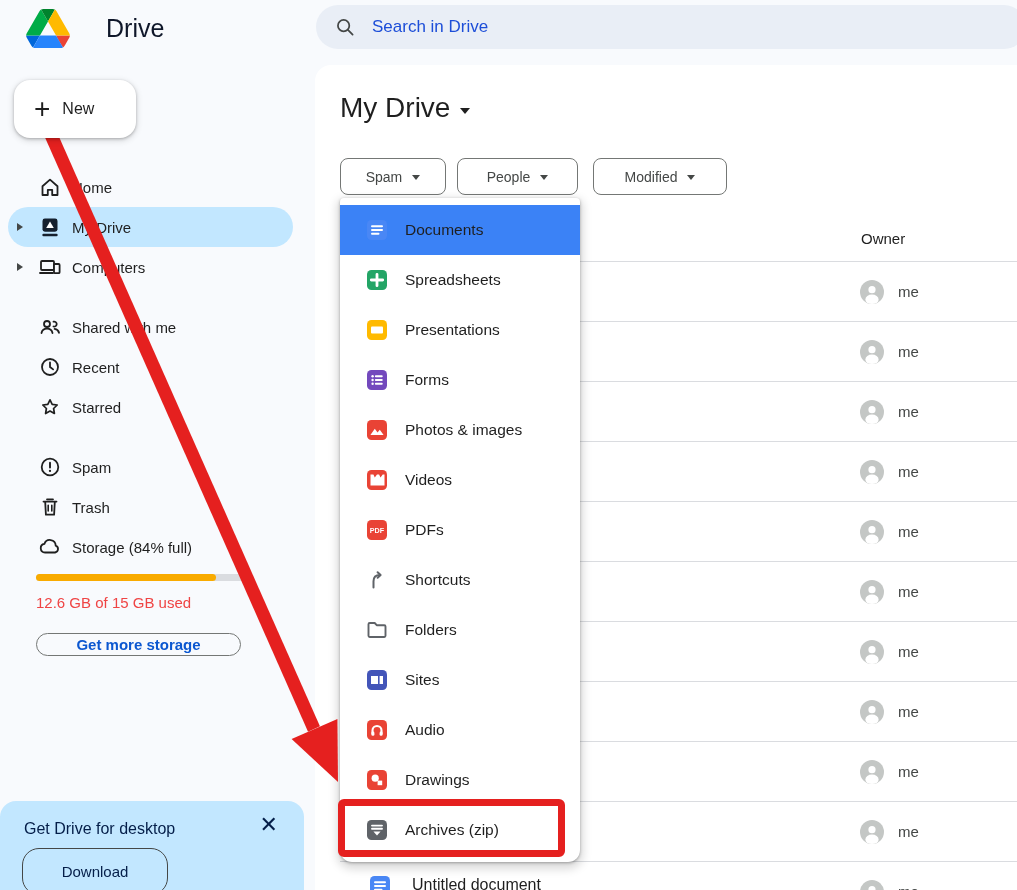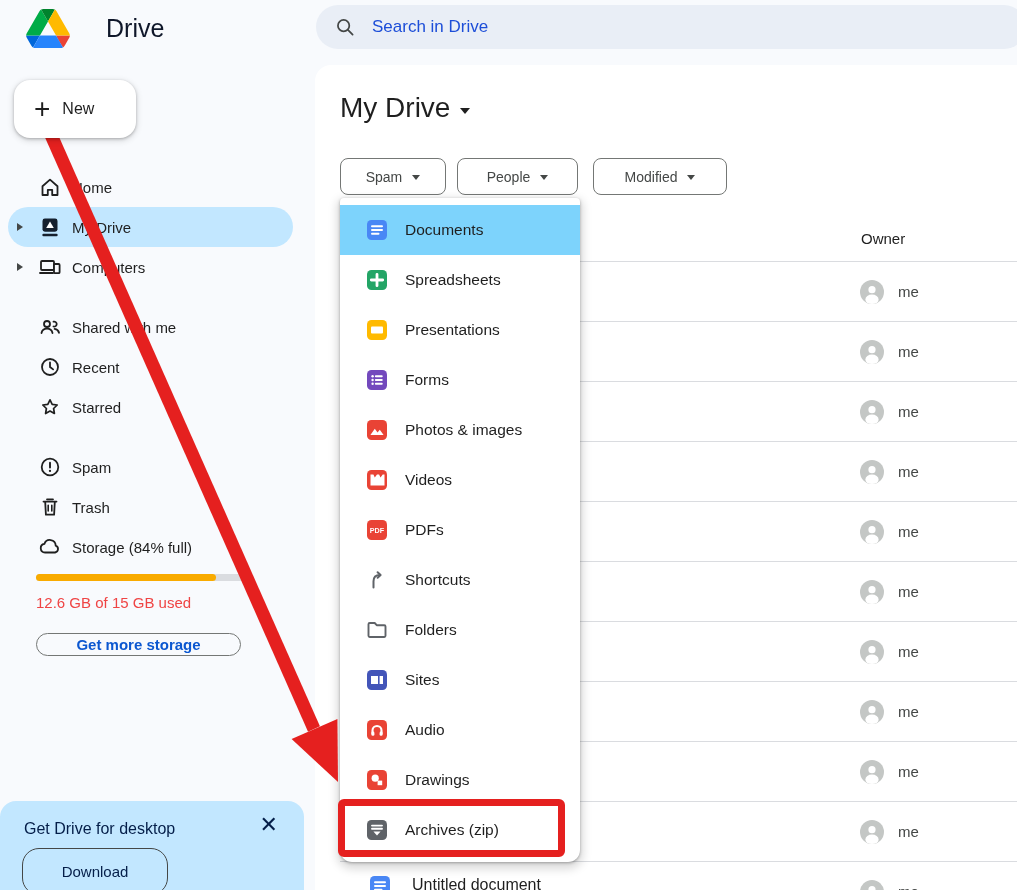--- a/index.html
+++ b/index.html
@@ -68,21 +68,21 @@
   .file-row .avatar { position:absolute; left:520px; top:18px; width:24px; height:24px; }
   .file-row .owner-name { position:absolute; left:558px; top:21px; font-size:15px; color:#444746; }
   .file-row .ficon { position:absolute; left:28px; top:12px; width:24px; height:24px; }
   .file-row .fname { position:absolute; left:72px; top:14px; font-size:16px; color:#1f1f1f; }
 
   
   .type-menu { position:absolute; left:25px; top:133px; width:240px; height:664px; background:#fff;
     border-radius:4px 4px 12px 12px; padding-top:7px; z-index:40;
     box-shadow:0 1px 3px rgba(0,0,0,.3), 0 4px 10px 3px rgba(0,0,0,.15); }
   .menu-item { height:50px; display:flex; align-items:center; padding-left:25px; cursor:pointer; }
-  .menu-item.highlighted { background:#7dd3fc; }
+  .menu-item.highlighted { background:#3b82f6; }
   .menu-item .micon { width:24px; height:24px; flex:0 0 auto; display:flex; }
   .menu-item .mlabel { margin-left:16px; font-size:15.5px; color:#1f1f1f; white-space:nowrap; }
 
   
   .anno-box { position:absolute; left:23px; top:734px; width:227px; height:58px;
     border:7px solid #e5201f; border-radius:6px; z-index:50; pointer-events:none; }
   .arrow-layer { position:absolute; left:0; top:0; width:1017px; height:890px; z-index:30; pointer-events:none; }
 </style>
 </head>
 <body>

